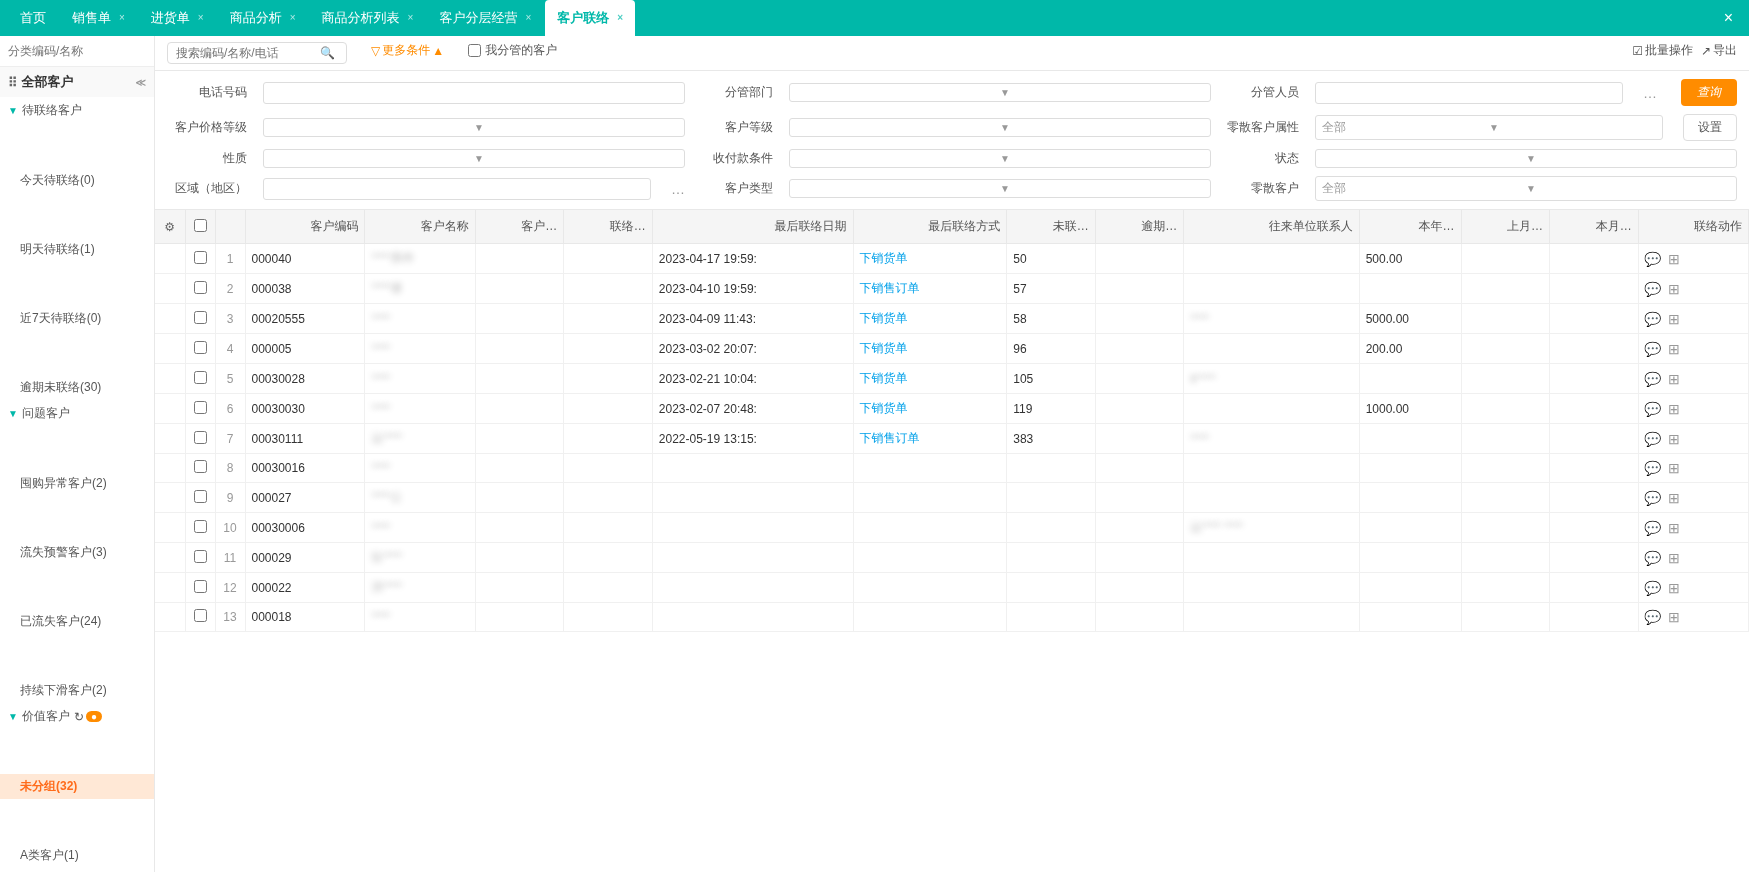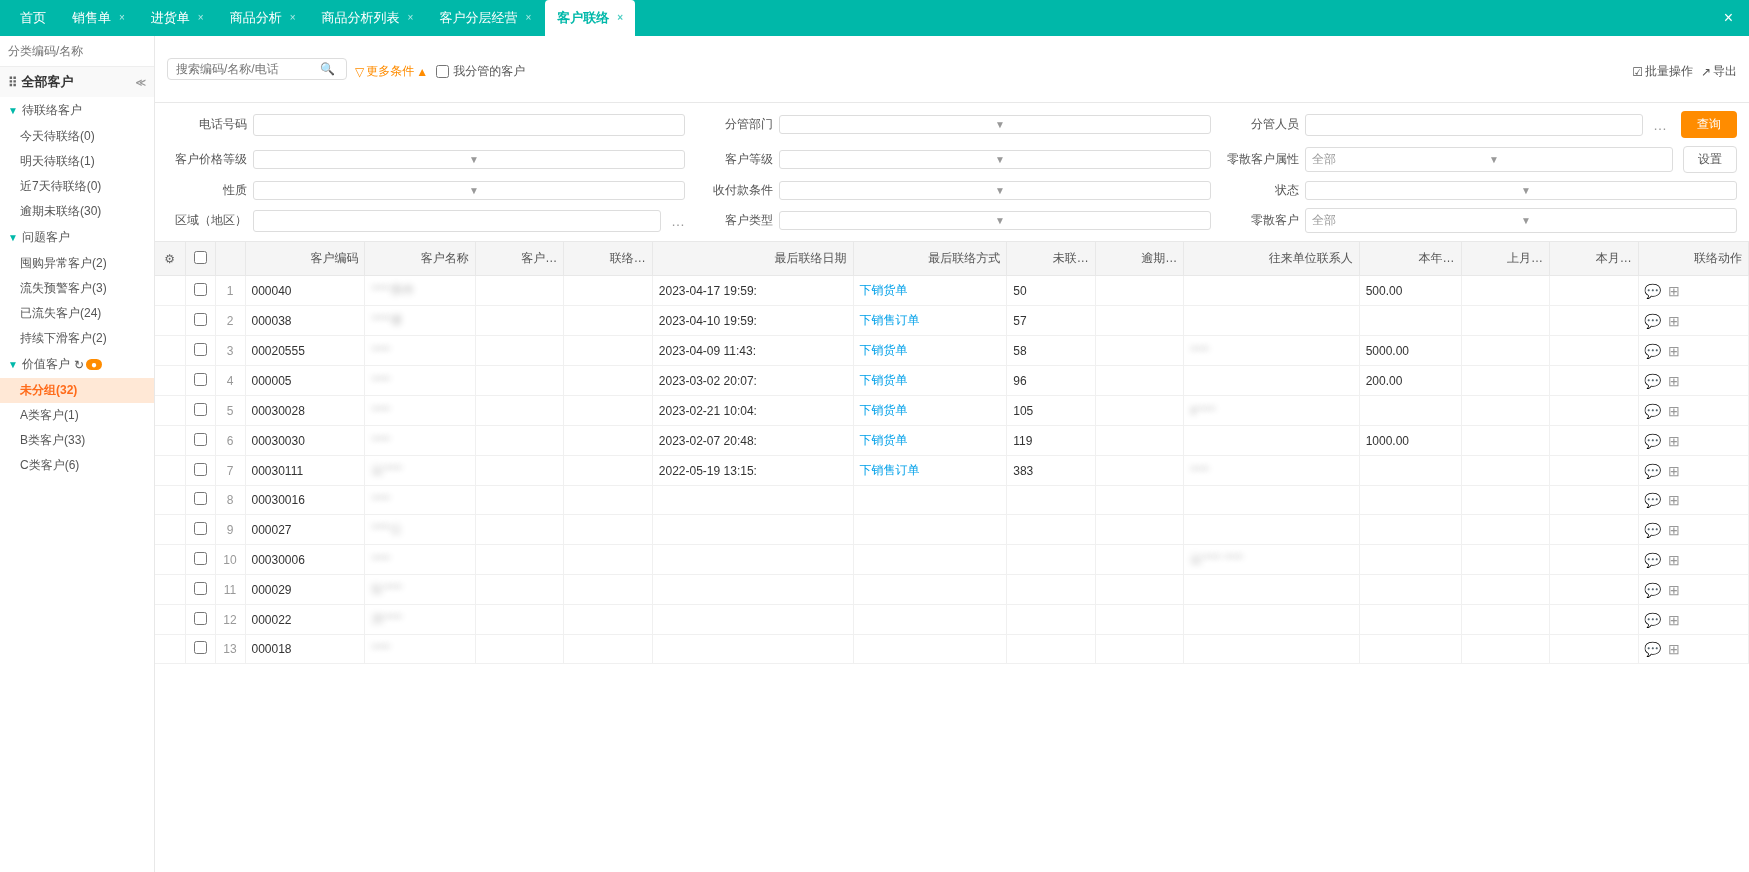--- a/index.html
+++ b/index.html
@@ -85,39 +85,40 @@
     .sidebar-group-title .arrow { color: #00b8a9; margin-right: 4px; font-size: 10px; }
 
     .sidebar-item {
       padding: 4px 8px 4px 20px;
       font-size: 12px;
       color: #555;
       cursor: pointer;
       white-space: nowrap;
       overflow: hidden;
       text-overflow: ellipsis;
+      margin-top: 44px;
     }
     .sidebar-item.active { background: #ffe8d6; color: #ff6b1a; font-weight: bold; }
 
     
     .content-area {
       flex: 1;
       display: flex;
       flex-direction: column;
       overflow: hidden;
     }
 
     
     .filter-bar {
       background: #fff;
       border-bottom: 1px solid #e8e8e8;
-      padding: 22px 12px;
-      display: flex;
-      align-items: flex-end;
-      gap: 8px;
+      padding: 6px 12px;
+      display: flex;
+      align-items: flex-start;
+      gap: 24px;
     }
     .filter-bar .search-box {
       display: flex;
       align-items: center;
       border: 1px solid #ddd;
       border-radius: 4px;
       padding: 3px 8px;
       gap: 4px;
       width: 180px;
     }
@@ -163,21 +164,21 @@
       border-bottom: 1px solid #e8e8e8;
       padding: 8px 12px;
       display: grid;
       grid-template-columns: 1fr 1fr 1fr;
       gap: 8px;
       position: relative;
     }
     .filter-row {
       display: flex;
       align-items: center;
-      gap: 6px;
+      gap: 16px;
       justify-content: center;
     }
     .filter-row label {
       font-size: 12px;
       color: #555;
       white-space: nowrap;
       width: 80px;
       text-align: right;
       flex-shrink: 0;
     }
@@ -464,21 +465,21 @@
         <label>分管部门</label>
         <div class="select-wrapper">
           <span></span>
           <span class="chevron">▼</span>
         </div>
       </div>
       <div class="filter-row">
         <label>分管人员</label>
         <input class="filter-input" type="text" style="width: 70%;">
         <span class="filter-dots">…</span>
-        <button class="btn-primary" style="margin-left:8px;">查询</button>
+        <button class="btn-primary" style="margin-left:8px;font-style:italic;">查询</button>
       </div>
 
       <div class="filter-row">
         <label>客户价格等级</label>
         <div class="select-wrapper">
           <span></span>
           <span class="chevron">▼</span>
         </div>
       </div>
       <div class="filter-row">

